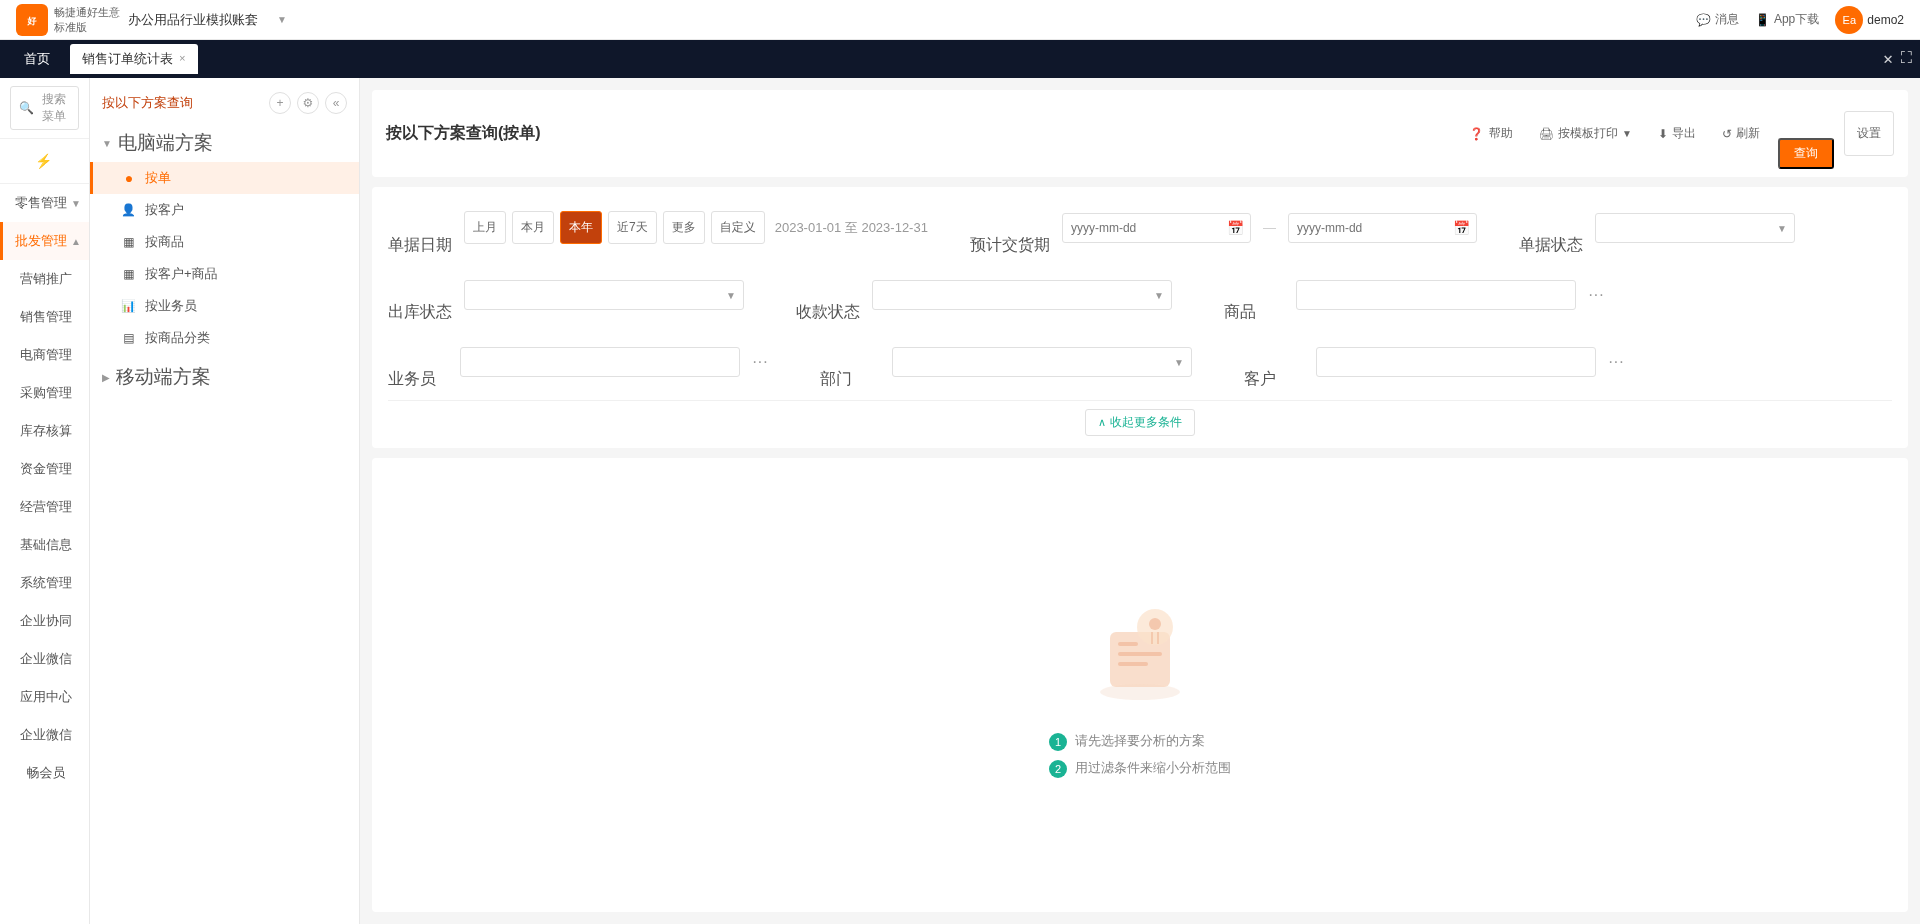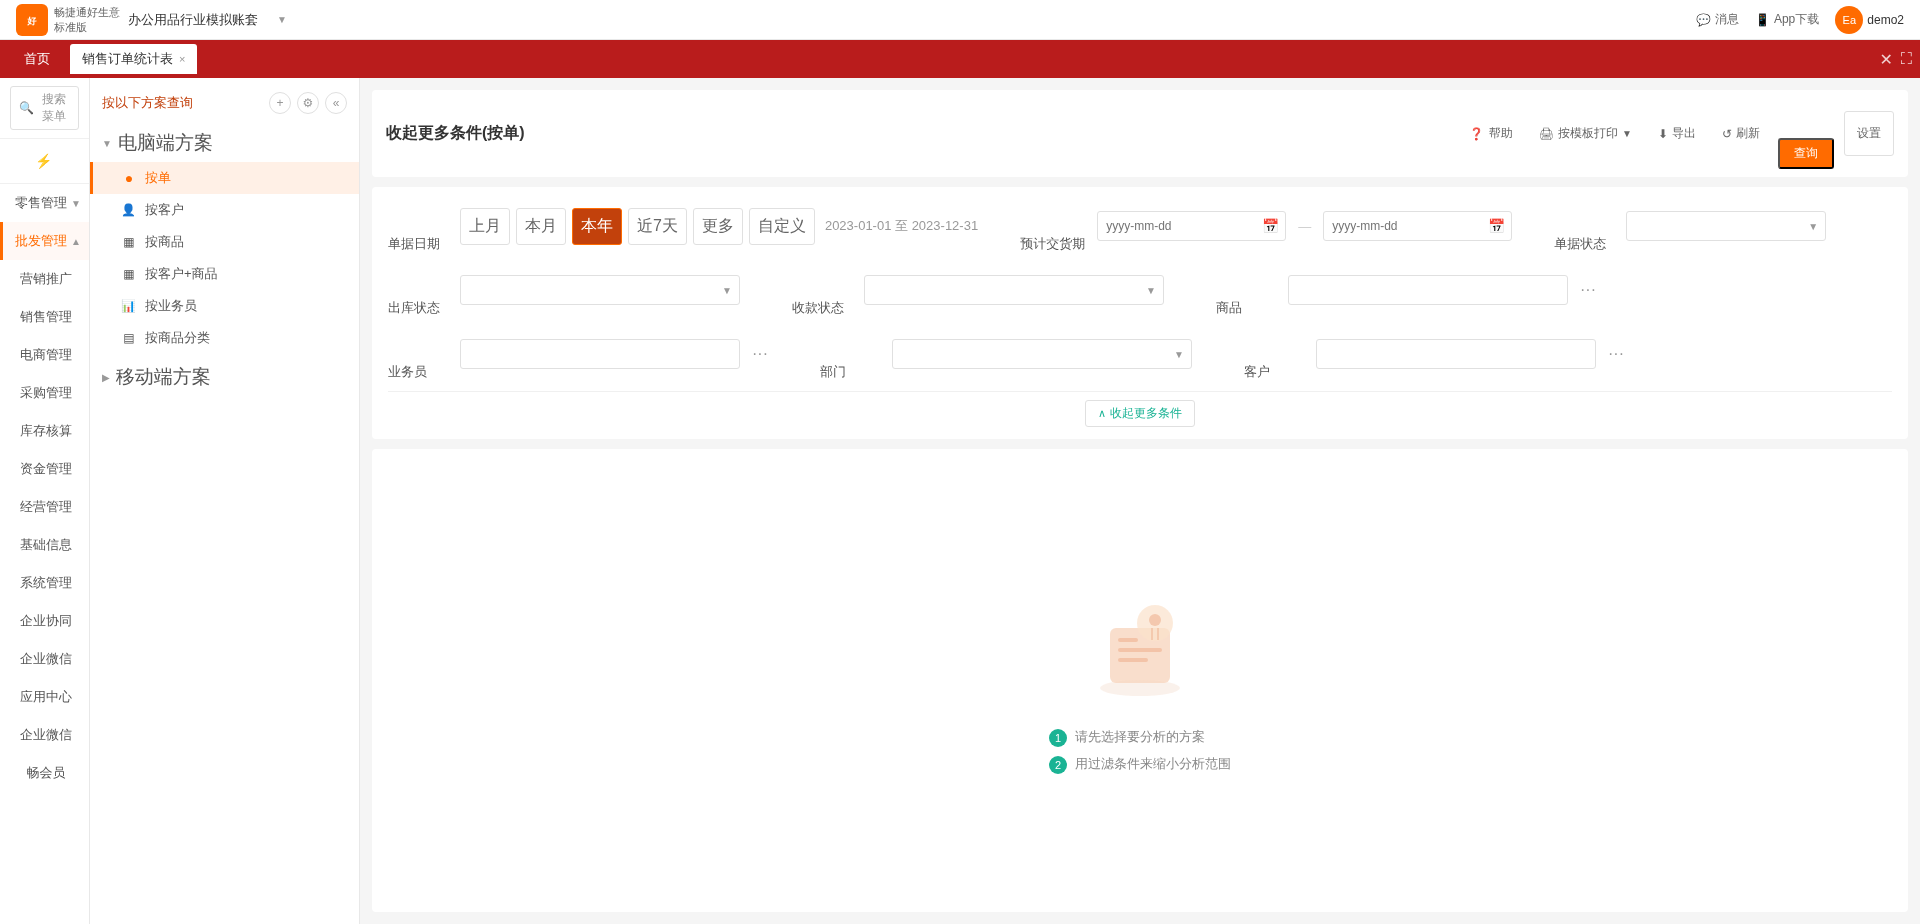--- a/index.html
+++ b/index.html
@@ -12,21 +12,21 @@
     .logo-icon { width: 32px; height: 32px; background: #ff6b00; border-radius: 6px; display: flex; align-items: center; justify-content: center; color: #fff; font-size: 14px; font-weight: bold; }
     .logo-text { font-size: 11px; color: #666; line-height: 1.3; }
     .app-title { font-size: 13px; color: #333; display: flex; align-items: center; gap: 19px; cursor: pointer; }
     .app-title-arrow { color: #999; font-size: 10px; }
     .topbar-right { display: flex; align-items: center; gap: 16px; }
     .topbar-btn { display: flex; align-items: center; gap: 4px; color: #666; font-size: 12px; cursor: pointer; }
     .user-avatar { width: 28px; height: 28px; border-radius: 50%; background: #ff6b00; display: flex; align-items: center; justify-content: center; color: #fff; font-size: 11px; overflow: hidden; }
     .user-name { font-size: 12px; color: #333; cursor: pointer; }
 
     
-    .tabbar { background: #b91c1c; height: 38px; display: flex; align-items: center; padding: 9px 8px; flex-shrink: 0; }
+    .tabbar { background: #0f172a; height: 38px; display: flex; align-items: center; padding: 9px 8px; flex-shrink: 0; font-family: Liberation Mono, monospace; }
     .tab-home { color: #fff; padding: 0 16px; height: 38px; display: flex; align-items: center; cursor: pointer; font-size: 13px; }
     .tab-item { background: #fff; color: #333; padding: 0 12px; height: 30px; display: flex; align-items: center; gap: 6px; border-radius: 3px 3px 0 0; cursor: pointer; font-size: 13px; margin-left: 4px; }
     .tab-close { color: #999; font-size: 11px; cursor: pointer; }
     .tabbar-actions { margin-left: auto; display: flex; gap: 8px; }
     .tabbar-action-btn { color: #fff; font-size: 16px; cursor: pointer; opacity: 0.8; }
 
     
     .main-layout { display: flex; flex: 1; overflow: hidden; }
 
     
@@ -64,23 +64,23 @@
     .page-title-bar { display: flex; align-items: center; justify-content: space-between; margin-bottom: 10px; background: #fff; padding: 8px 14px; border-radius: 4px; }
     .page-title { font-size: 16px; font-weight: 600; color: #333; }
     .page-actions { display: flex; gap: 10px; align-items: center; }
     .page-action-btn { display: flex; align-items: center; gap: 4px; color: #666; font-size: 12px; cursor: pointer; padding: 4px 8px; border-radius: 3px; }
     .page-action-btn.primary { background: #ff6b00; color: #fff; border-radius: 3px; padding: 5px 14px; margin-top: 40px; }
     .page-action-btn.secondary { background: #fff; border: 1px solid #e0e0e0; color: #666; border-radius: 3px; padding: 13px 12px; }
 
     
     .filter-area { background: #fff; padding: 12px 16px; border-radius: 4px; margin-bottom: 10px; }
     .filter-row { display: flex; align-items: center; gap: 12px; margin-bottom: 10px; flex-wrap: wrap; }
-    .filter-label { color: #555; font-size: 13px; white-space: nowrap; min-width: 60px; margin-top: 36px; }
+    .filter-label { color: #555; font-size: 16px; white-space: nowrap; min-width: 60px; margin-top: 36px; }
     .filter-date-group { display: flex; align-items: center; gap: 6px; }
-    .filter-date-btn { padding: 7px 8px; border-radius: 3px; border: 1px solid #e0e0e0; font-size: 16px; cursor: pointer; color: #666; background: #fff; }
+    .filter-date-btn { padding: 7px 8px; border-radius: 3px; border: 1px solid #e0e0e0; font-size: 12px; cursor: pointer; color: #666; background: #fff; }
     .filter-date-btn.active { background: #c2410c; color: #fff; border-color: #ff6b00; }
     .filter-input { height: 30px; border: 1px solid #e0e0e0; border-radius: 3px; padding: 0 8px; font-size: 12px; color: #333; outline: none; min-width: 140px; }
     .filter-select { height: 30px; border: 1px solid #e0e0e0; border-radius: 3px; padding: 0 24px 0 8px; font-size: 12px; color: #333; outline: none; background: #fff; cursor: pointer; min-width: 140px; appearance: none; }
     .filter-select-wrap { position: relative; display: inline-block; }
     .filter-select-arrow { position: absolute; right: 8px; top: 50%; transform: translateY(-50%); color: #999; font-size: 10px; pointer-events: none; }
     .filter-more-dots { color: #999; cursor: pointer; font-size: 16px; }
     .filter-separator { color: #ccc; }
     .filter-collapse-btn { display: flex; align-items: center; gap: 4px; color: #1ab394; font-size: 12px; cursor: pointer; padding: 4px 12px; border: 1px solid #e0e0e0; border-radius: 3px; background: #fff; }
 
     
@@ -277,21 +277,21 @@
         <div class="tree-section-header">
           <span class="tree-section-arrow">▶</span>
           <span class="tree-section-label">移动端方案</span>
         </div>
       </div>
     </div>
 
     <div class="main-content">
 
       <div class="page-title-bar">
-        <h1 class="page-title">收起更多条件(按单)</h1>
+        <h1 class="page-title">按以下方案查询(按单)</h1>
         <div class="page-actions">
           <div class="page-action-btn">
             <span>❓</span>
             <span>帮助</span>
           </div>
           <div class="page-action-btn">
             <span>🖨</span>
             <span>按模板打印</span>
             <span style="font-size:10px;">▼</span>
           </div>

